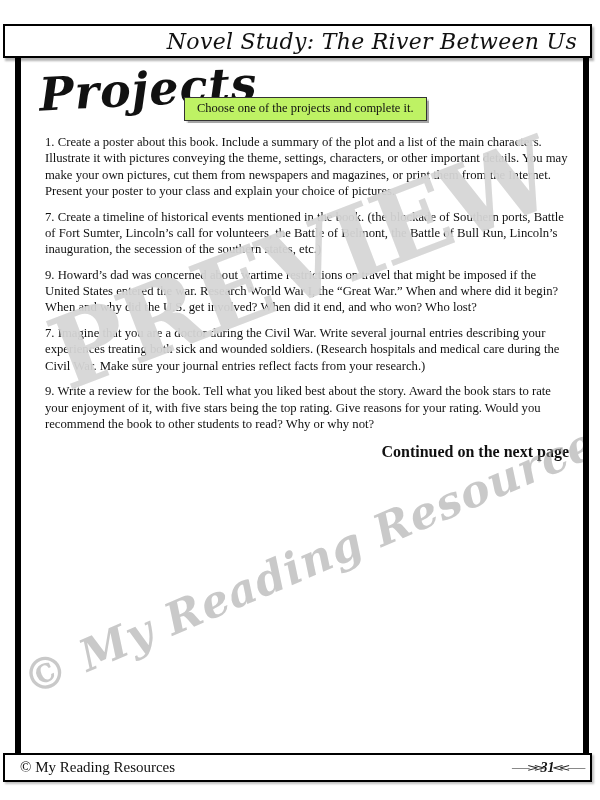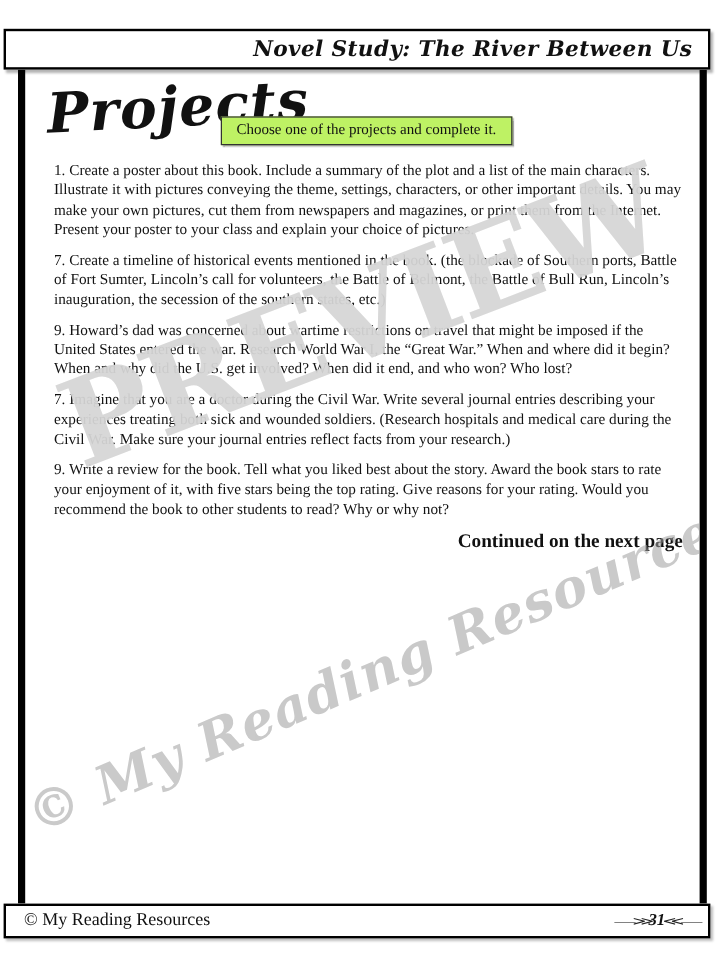--- a/index.html
+++ b/index.html
@@ -10,22 +10,22 @@
 
   
   .header-box {
     position:absolute; left:3px; top:24px; width:589px; height:34px;
     box-sizing:border-box; background:#fff; border:2px solid #000;
     box-shadow:2px 3px 2px rgba(0,0,0,0.30);
     display:flex; align-items:center; justify-content:flex-end;
     padding-right:13px; z-index:20;
   }
   .header-title {
-    font-family:"DejaVu Serif", serif; font-style:italic; font-weight:bold;
-    font-size:18px; letter-spacing:0.3px; white-space:nowrap;
+    font-family:"DejaVu Serif", serif; font-style:italic; font-weight:normal;
+    font-size:22px; letter-spacing:0.3px; white-space:nowrap;
   }
 
   
   .frame {
     position:absolute; left:15px; top:58px; width:574px; height:695px;
     box-sizing:border-box; background:#fff;
     border-left:6px solid #000; border-right:6px solid #000;
     overflow:hidden; z-index:1;
   }
   .projects-heading {

